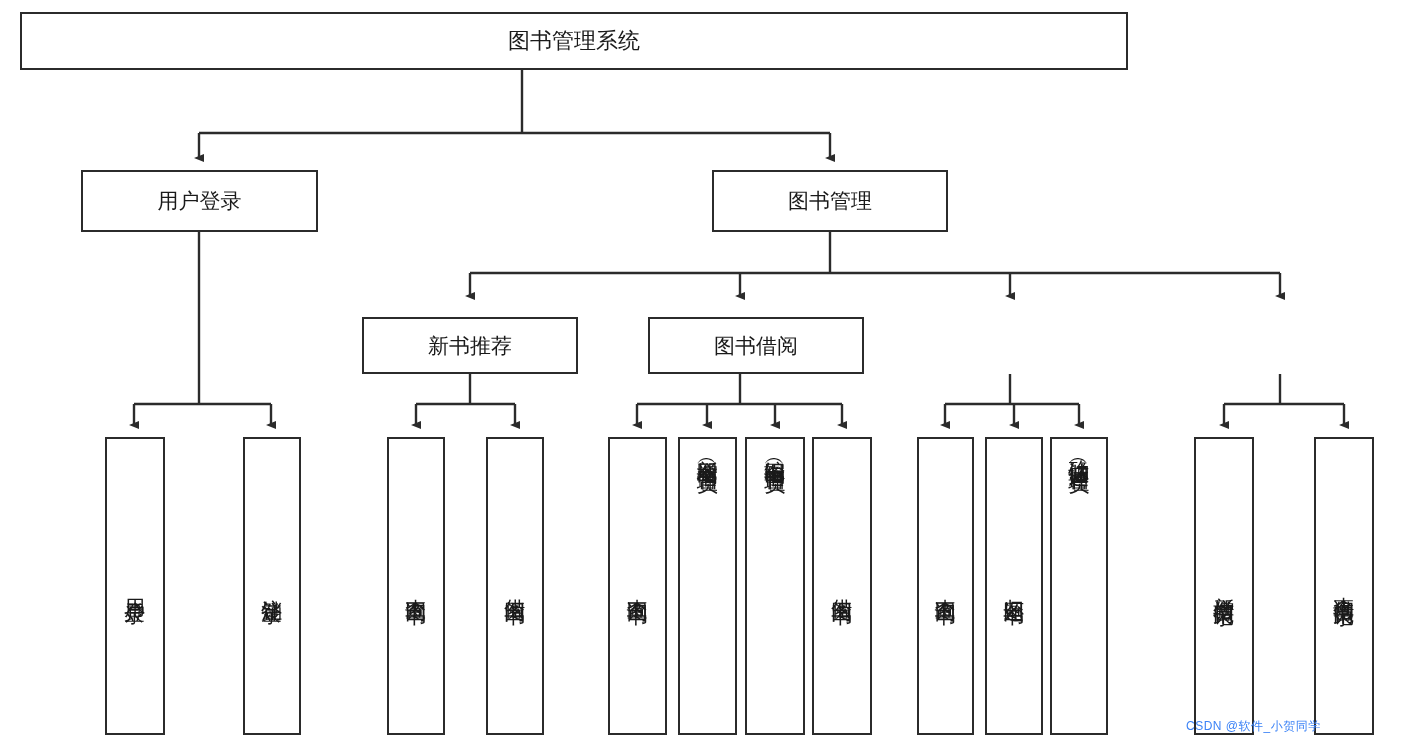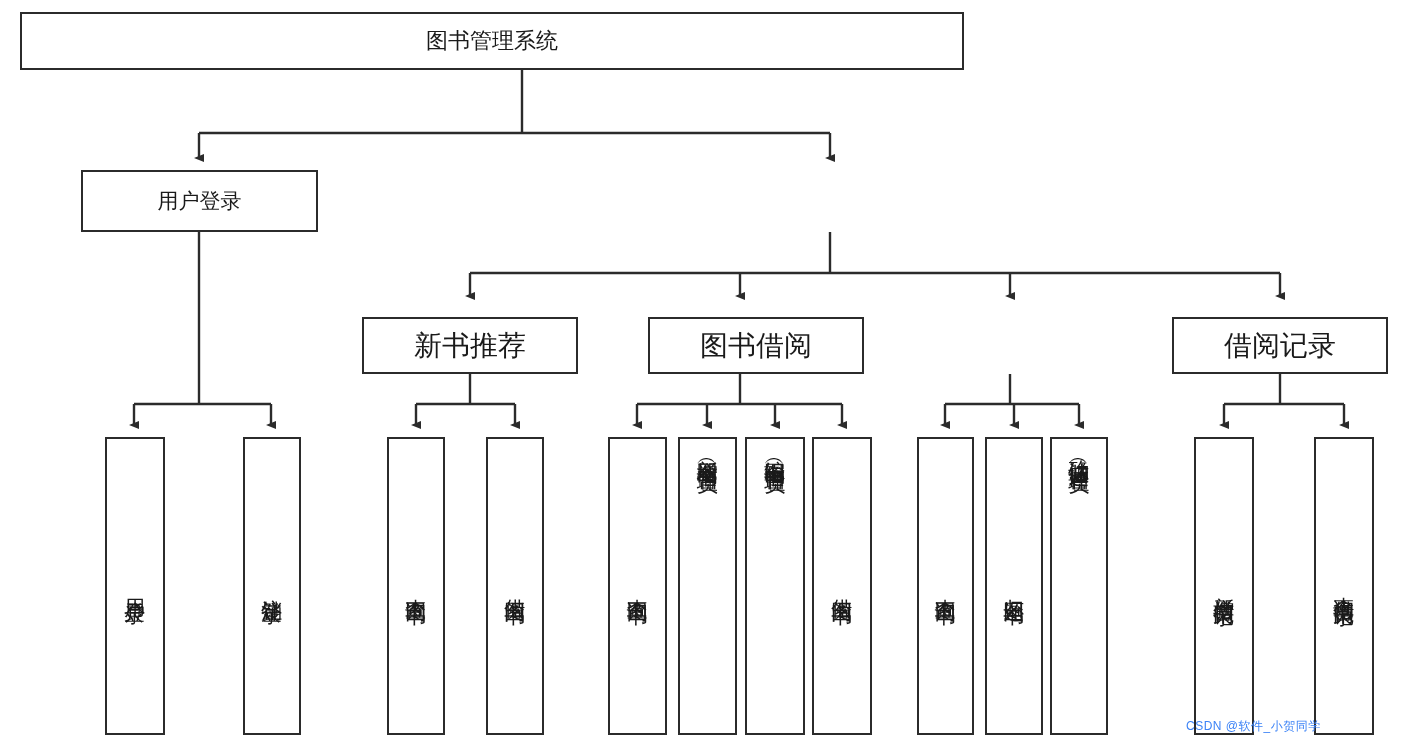--- a/index.html
+++ b/index.html
@@ -28,21 +28,21 @@
     background: #ffffff;
     border: 2px solid #2b2b2b;
     display: flex;
     align-items: center;
     justify-content: center;
     color: #1a1a1a;
     z-index: 2;
   }
   .node.root      { font-size: 22px; }
   .node.level2    { font-size: 21px; }
-  .node.level3    { font-size: 28px; }
+  .node.level3    { font-size: 21px; }
   .node.leaf {
     align-items: flex-start;
     justify-content: center;
     padding-top: 0;
   }
   .leaf-label {
     writing-mode: vertical-rl;
     text-orientation: upright;
     font-size: 21px;
     line-height: 1.12;
@@ -110,36 +110,36 @@
       <path d="M1014,404 L1014,425" marker-end="url(#arrow)"></path>
       <path d="M1079,404 L1079,425" marker-end="url(#arrow)"></path>
 
       <path d="M1280,374 L1280,404"></path>
       <path d="M1224,404 L1344,404"></path>
       <path d="M1224,404 L1224,425" marker-end="url(#arrow)"></path>
       <path d="M1344,404 L1344,425" marker-end="url(#arrow)"></path>
     </g>
   </svg>
 
-  <div class="node root" style="left:20px; top:12px; width:944px; height:58px;">
+  <div class="node root" style="left:20px; top:12px; width:1108px; height:58px;">
     <span>图书管理系统</span>
   </div>
 
   <div class="node level2" style="left:81px; top:170px; width:237px; height:62px;">
     <span>用户登录</span>
+  </div>
+  <div class="node level2" style="left:712px; top:170px; width:236px; height:62px;">
+    <span>图书管理</span>
   </div>
 
   <div class="node level3" style="left:362px; top:317px; width:216px; height:57px;">
     <span>新书推荐</span>
   </div>
   <div class="node level3" style="left:648px; top:317px; width:216px; height:57px;">
     <span>图书借阅</span>
-  </div>
-  <div class="node level3" style="left:1172px; top:317px; width:216px; height:57px;">
-    <span>借阅记录</span>
   </div>
 
   <div class="node leaf center-text" style="left:105px; top:437px; width:60px; height:298px;">
     <span class="leaf-label">用户登录</span>
   </div>
   <div class="node leaf center-text" style="left:243px; top:437px; width:58px; height:298px;">
     <span class="leaf-label">注销登录</span>
   </div>
 
   <div class="node leaf center-text" style="left:387px; top:437px; width:58px; height:298px;">

